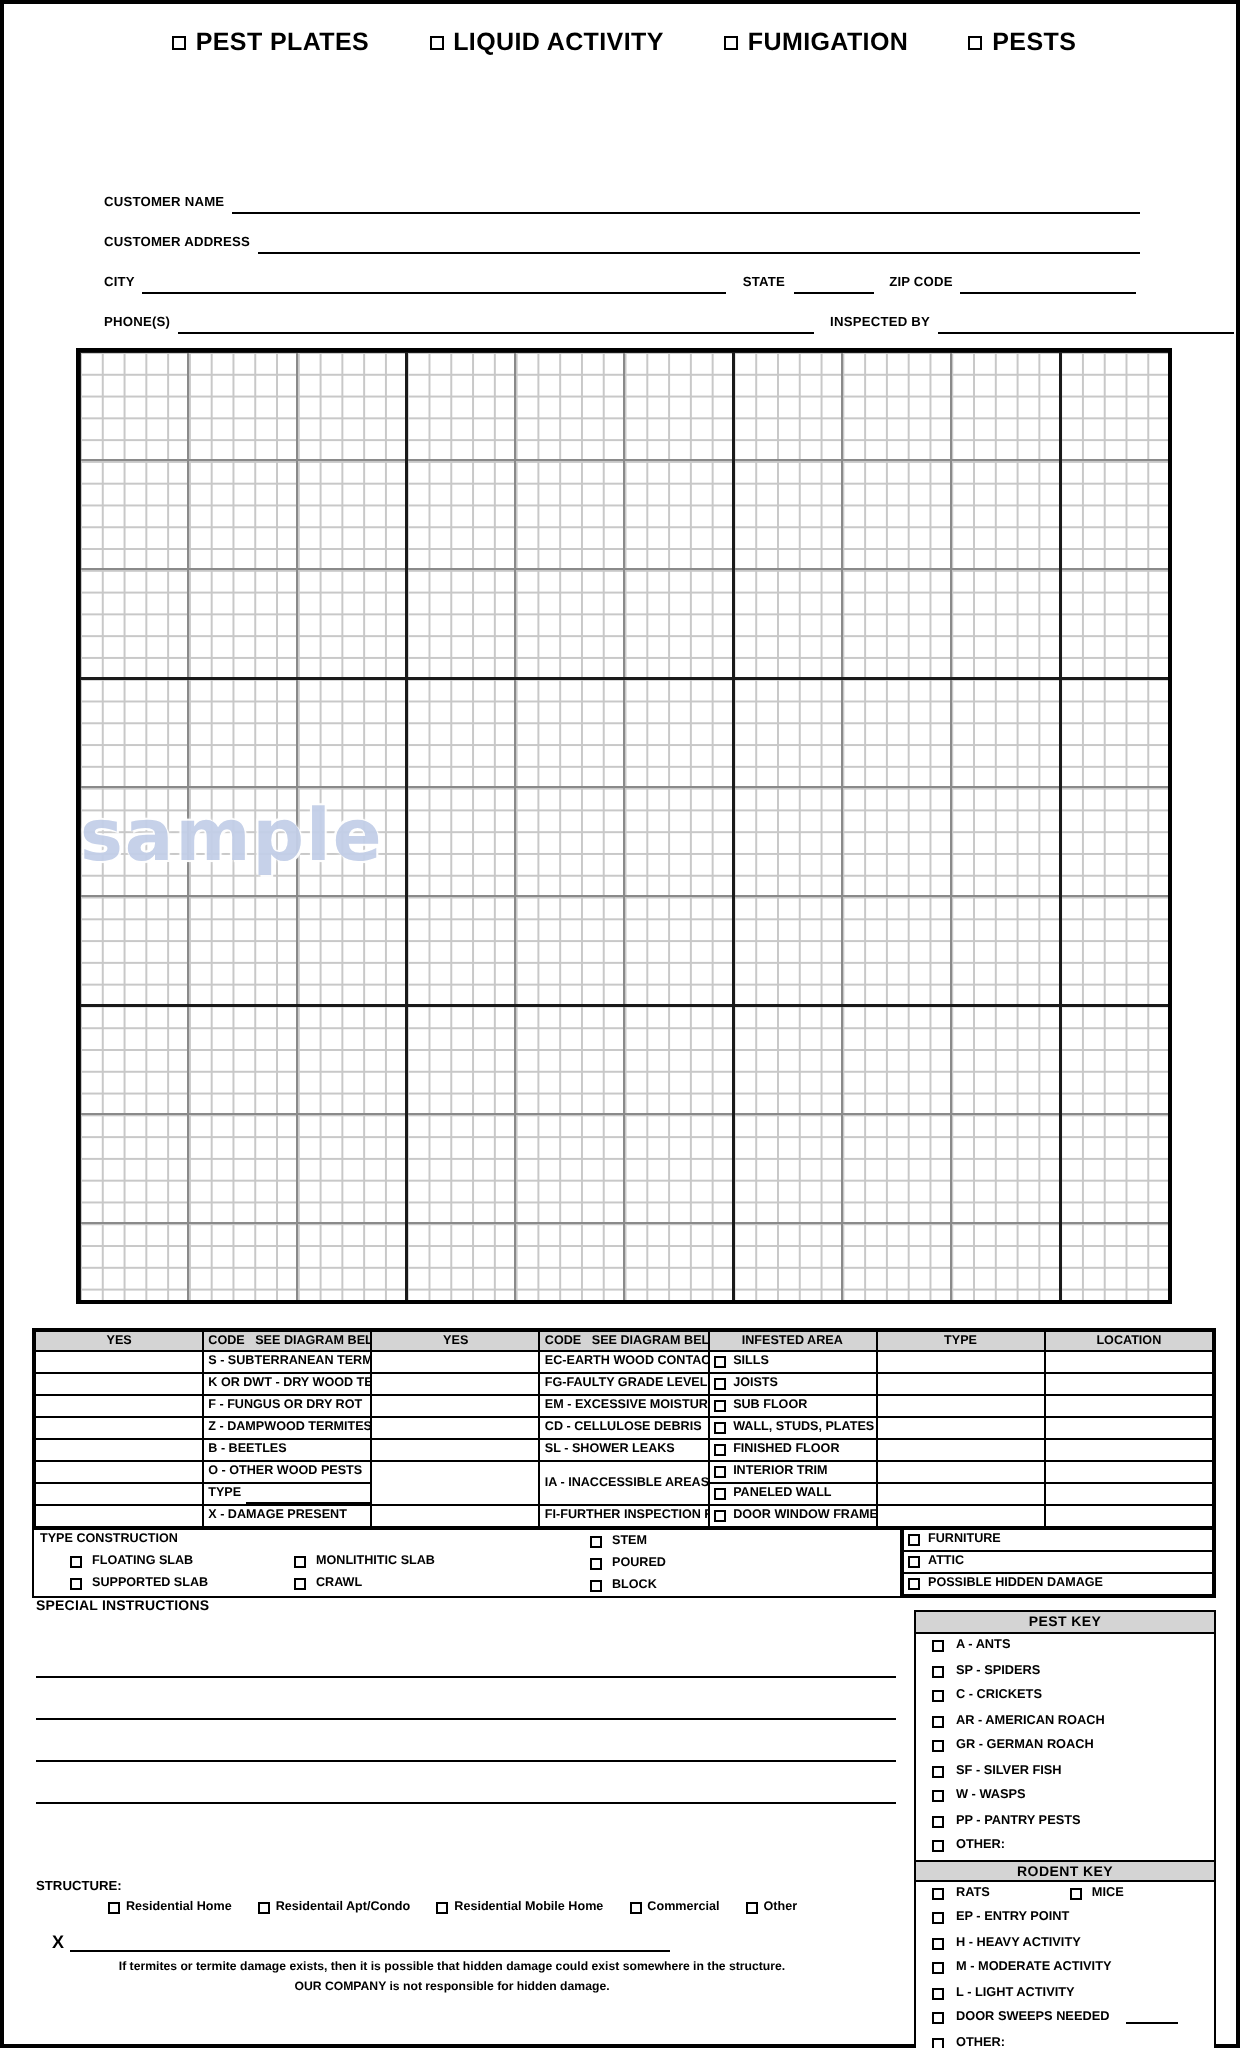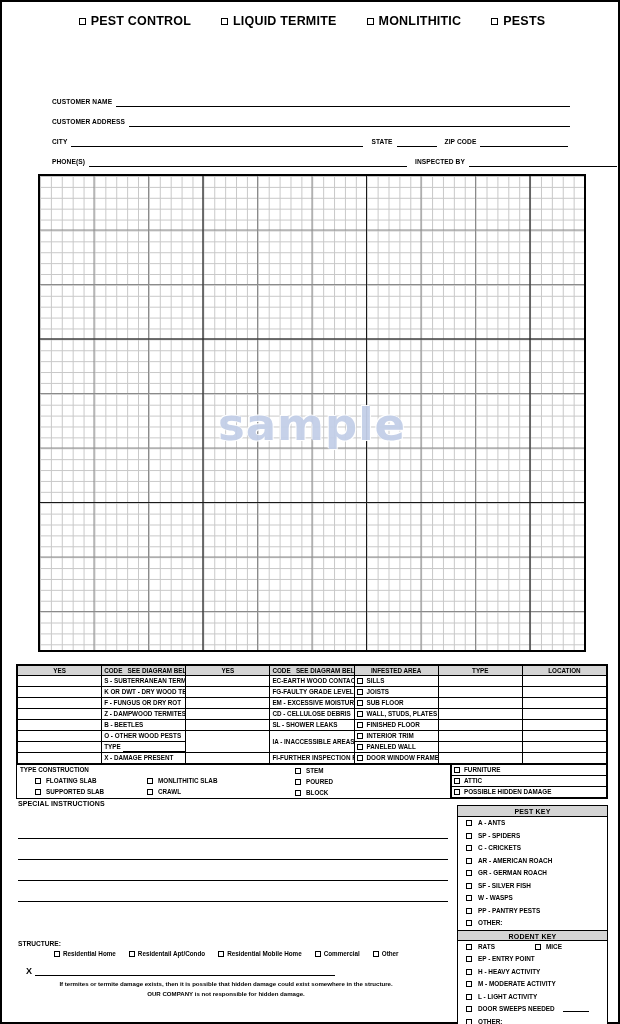--- a/index.html
+++ b/index.html
@@ -76,23 +76,23 @@
   .grid-heavy {
     position: absolute; inset: 0;
     background-image:
       linear-gradient(to right, #1a1a1a 1.4px, transparent 1.4px),
       linear-gradient(to bottom, #1a1a1a 1.4px, transparent 1.4px);
     background-size: 163.5px 163.5px, 163.5px 163.5px;
     background-position: -1px -1px, -1px -1px;
   }
   .watermark {
     position: absolute; left: 0; right: 0; top: 222px;
-    text-align: center;
+    text-align: left;
     font-family: "DejaVu Sans", sans-serif;
-    font-size: 45px; font-weight: bold; letter-spacing: 1px;
+    font-size: 36px; font-weight: bold; letter-spacing: 1px;
     color: #c3cfe8;
     text-shadow: 0 0 2px #fff, 1px 1px 0 #ffffff, -1px -1px 0 #ffffff;
     opacity: .95; pointer-events: none; user-select: none;
   }
 
   
   .tbl {
     position: absolute; left: 14px; top: 662px;
     width: 592px;
     border: 1.8px solid #000;
@@ -198,29 +198,29 @@
   }
 </style>
 </head>
 <body>
 
 <div class="page">
 
   <div class="svc-row">
     <div class="svc">
       <span class="cb"></span>
-      <span>PEST CONTROL</span>
+      <span>PEST PLATES</span>
     </div>
     <div class="svc">
       <span class="cb"></span>
-      <span>LIQUID TERMITE</span>
+      <span>LIQUID ACTIVITY</span>
     </div>
     <div class="svc">
       <span class="cb"></span>
-      <span>MONLITHITIC</span>
+      <span>FUMIGATION</span>
     </div>
     <div class="svc">
       <span class="cb"></span>
       <span>PESTS</span>
     </div>
   </div>
 
   <div class="info">
     <div class="info-line">
       <span class="lbl">CUSTOMER NAME</span>

